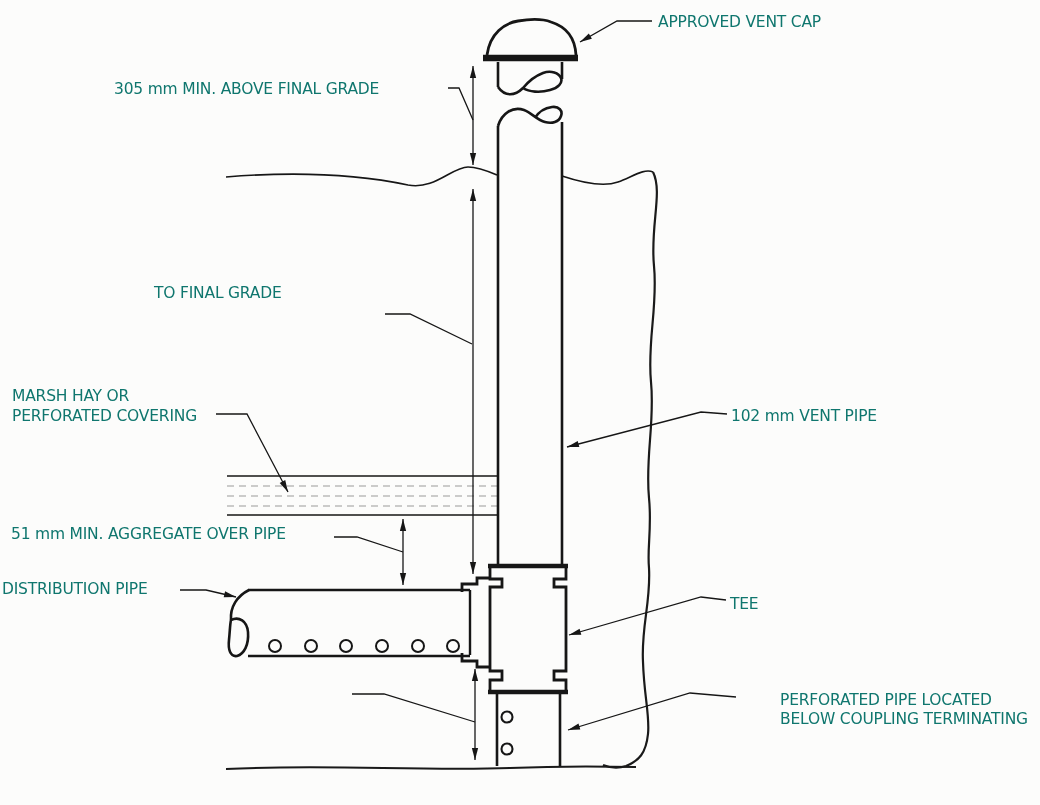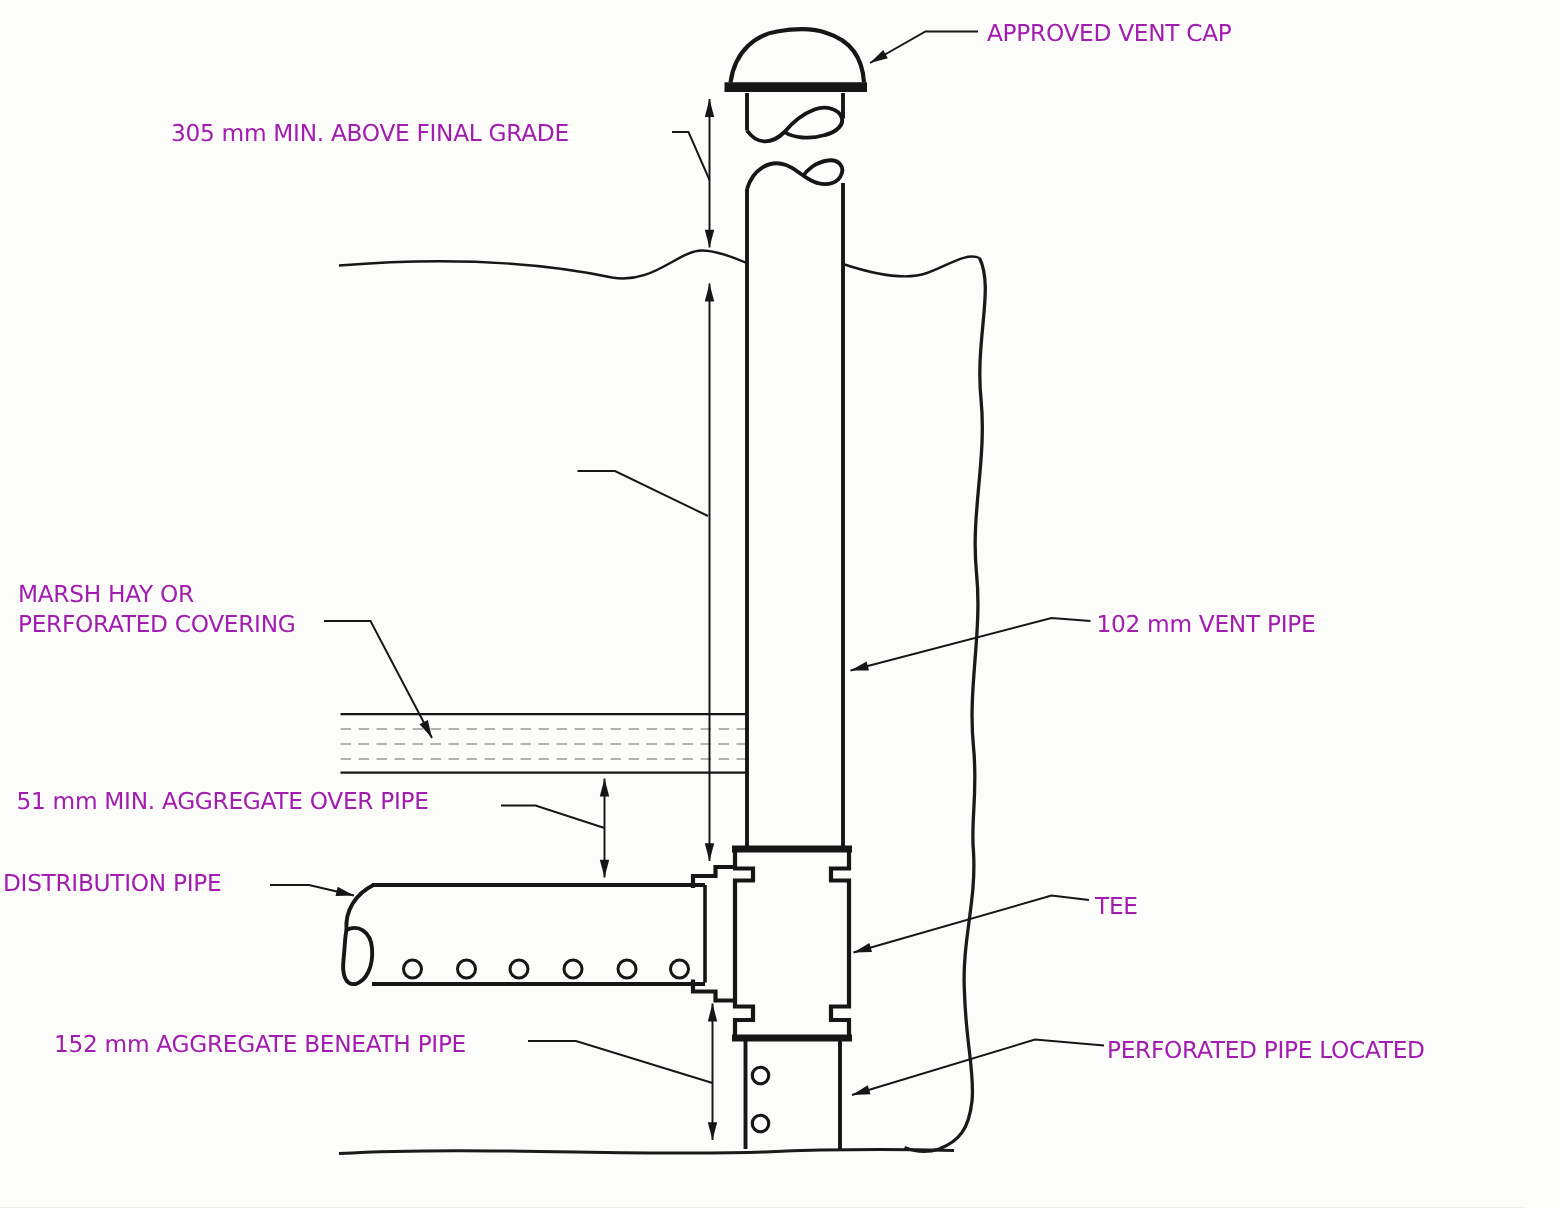--- a/index.html
+++ b/index.html
@@ -4,21 +4,21 @@
 <style>
   html,body{margin:0;padding:0;background:#e8e8e8;}
   .stage{
     position:relative;width:1040px;height:805px;background:#fcfcfb;
     font-family:"DejaVu Sans","Liberation Sans",sans-serif;
     color:#161616;overflow:hidden;
   }
   .stage svg{position:absolute;left:0;top:0;}
   .lbl{
     position:absolute;font-size:15.5px;line-height:20px;white-space:nowrap;
-    letter-spacing:-0.2px;color:#a21caf;
+    letter-spacing:-0.2px;color:#0f766e;
   }
   .lbl.tight{line-height:19px;}
 </style>
 </head>
 <body>
 
 <div class="stage">
 
   <svg width="1040" height="805" viewBox="0 0 1040 805">
     <defs>
@@ -112,34 +112,35 @@
       <path d="M352,694 L384,694 L475,722"></path>
       <path d="M736,697 L690,693 L568,730" marker-end="url(#ah)"></path>
     </g>
   </svg>
 
   <div class="lbl" style="left:658px;top:12px">APPROVED VENT CAP</div>
 
   <div class="lbl" style="left:114px;top:79px">305 mm MIN. ABOVE FINAL GRADE</div>
 
   <div class="lbl" style="left:154px;top:283px">
+    <div>TO FINAL GRADE</div>
   </div>
 
   <div class="lbl" style="left:12px;top:386px">
     <div>MARSH HAY OR</div>
     <div>PERFORATED COVERING</div>
   </div>
 
   <div class="lbl" style="left:731px;top:406px">102 mm VENT PIPE</div>
 
   <div class="lbl" style="left:11px;top:524px">51 mm MIN. AGGREGATE OVER PIPE</div>
 
   <div class="lbl" style="left:2px;top:579px">DISTRIBUTION PIPE</div>
 
   <div class="lbl" style="left:730px;top:594px">TEE</div>
 
-  <div class="lbl" style="left:36px;top:686px">152 mm AGGREGATE BENEATH PIPE</div>
 
-  <div class="lbl tight" style="left:738px;top:691px">
+  <div class="lbl tight" style="left:780px;top:691px">
     <div>PERFORATED PIPE LOCATED</div>
+    <div>BELOW COUPLING TERMINATING</div>
   </div>
 
 </div>
 
 </body></html>

